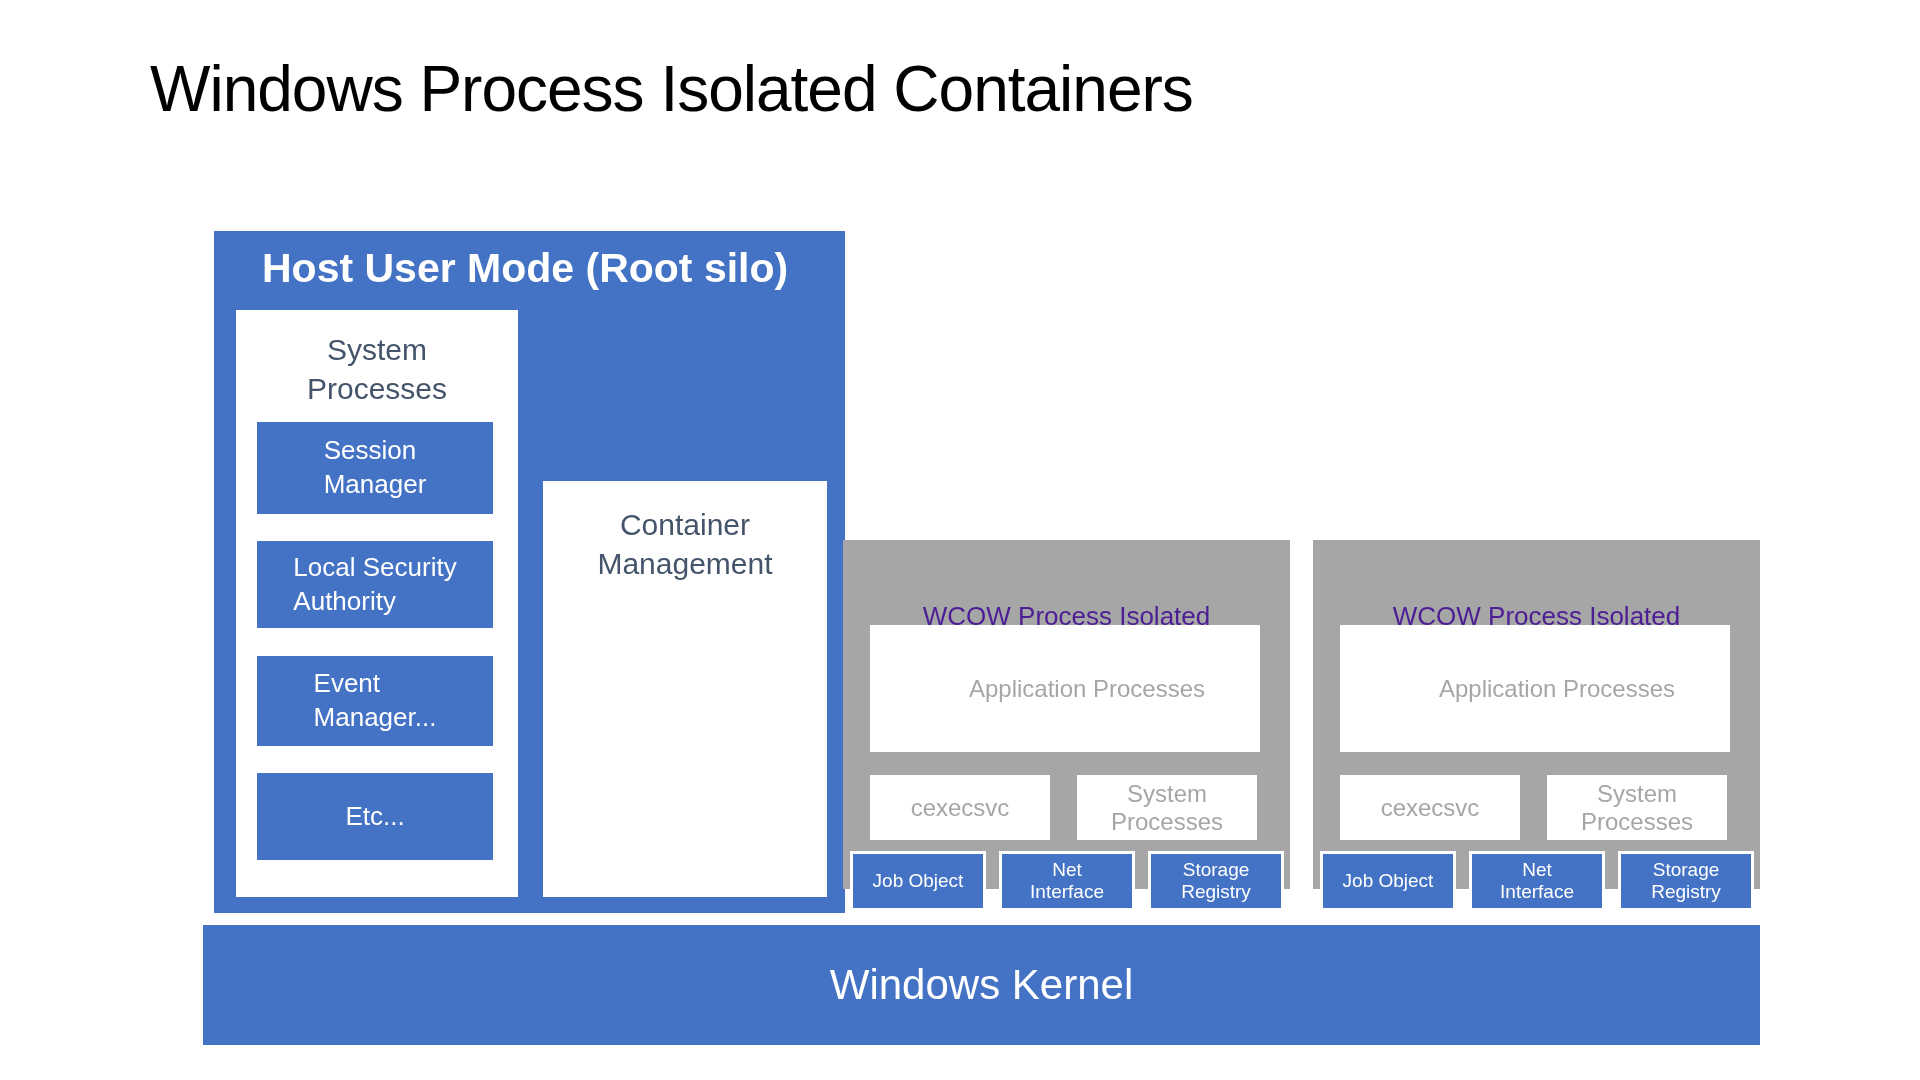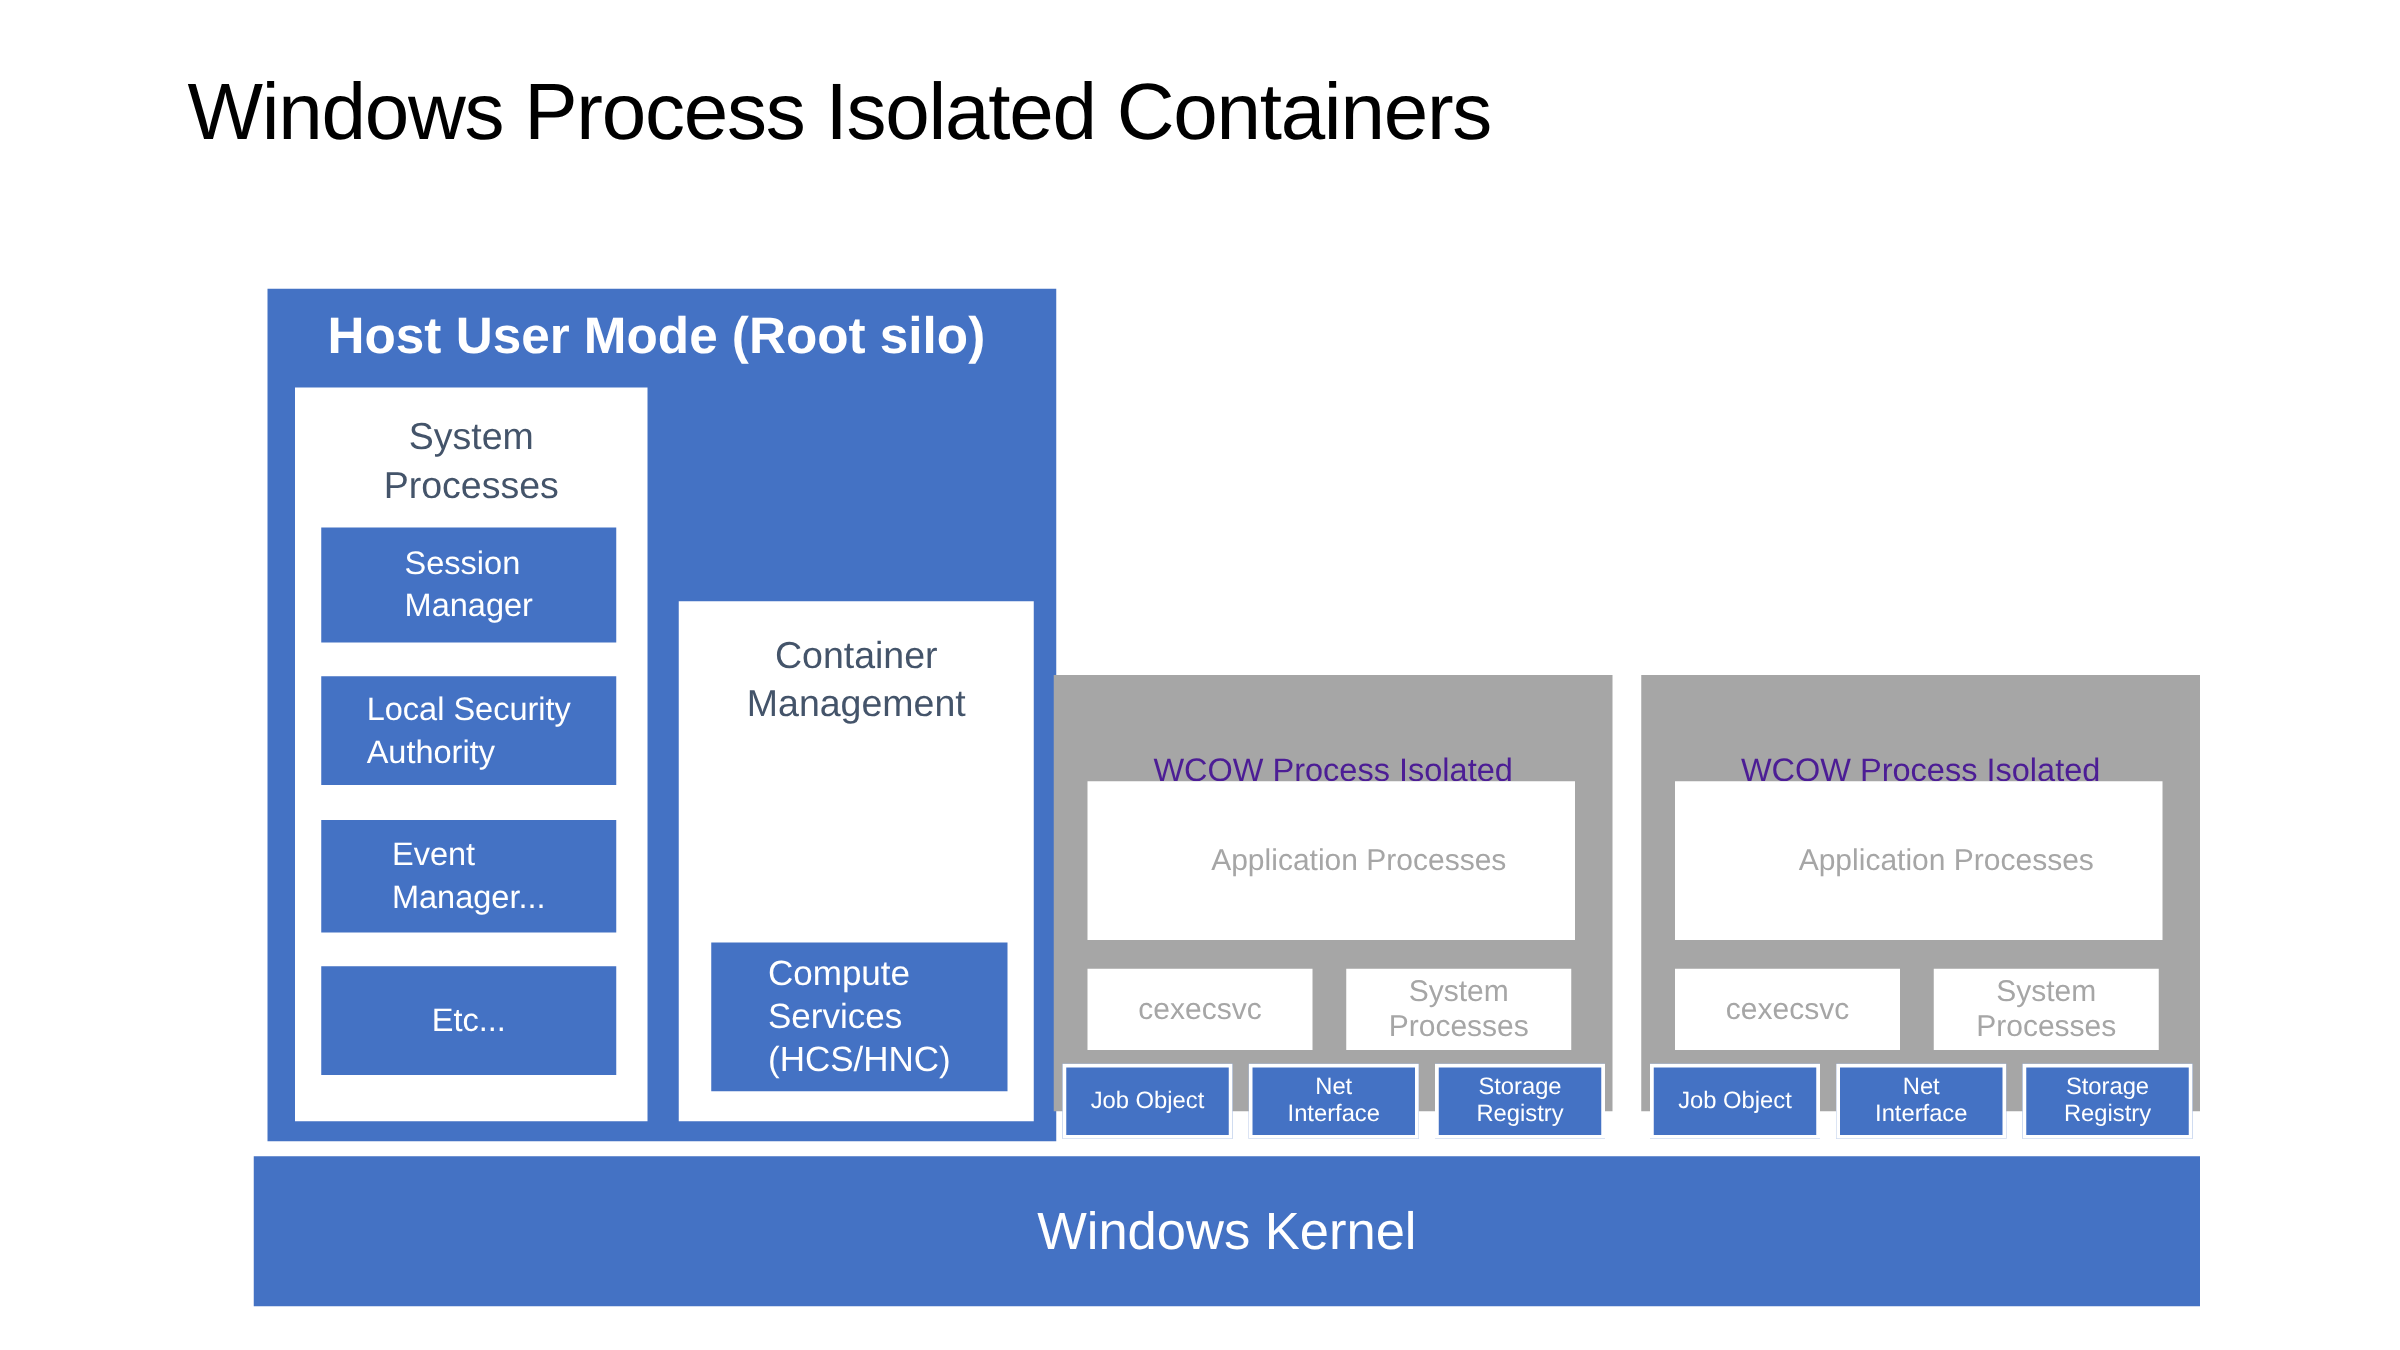--- a/index.html
+++ b/index.html
@@ -115,25 +115,20 @@
 Manager...</span>
       </div>
       <div class="chip chip-etc">
         <span class="label">Etc...</span>
       </div>
     </div>
 
     <div class="panel panel-cm">
       <div class="panel-header">Container
 Management</div>
-      <div class="chip chip-compute">
-        <span class="label">Compute
-Services
-(HCS/HNC)</span>
-      </div>
     </div>
   </div>
 
   <div class="silo silo-1">
     <div class="silo-title">WCOW Process Isolated
 Server Silo</div>
     <div class="white-box wb-app">
       <span class="label">Application Processes</span>
     </div>
     <div class="white-box wb-cexec">

